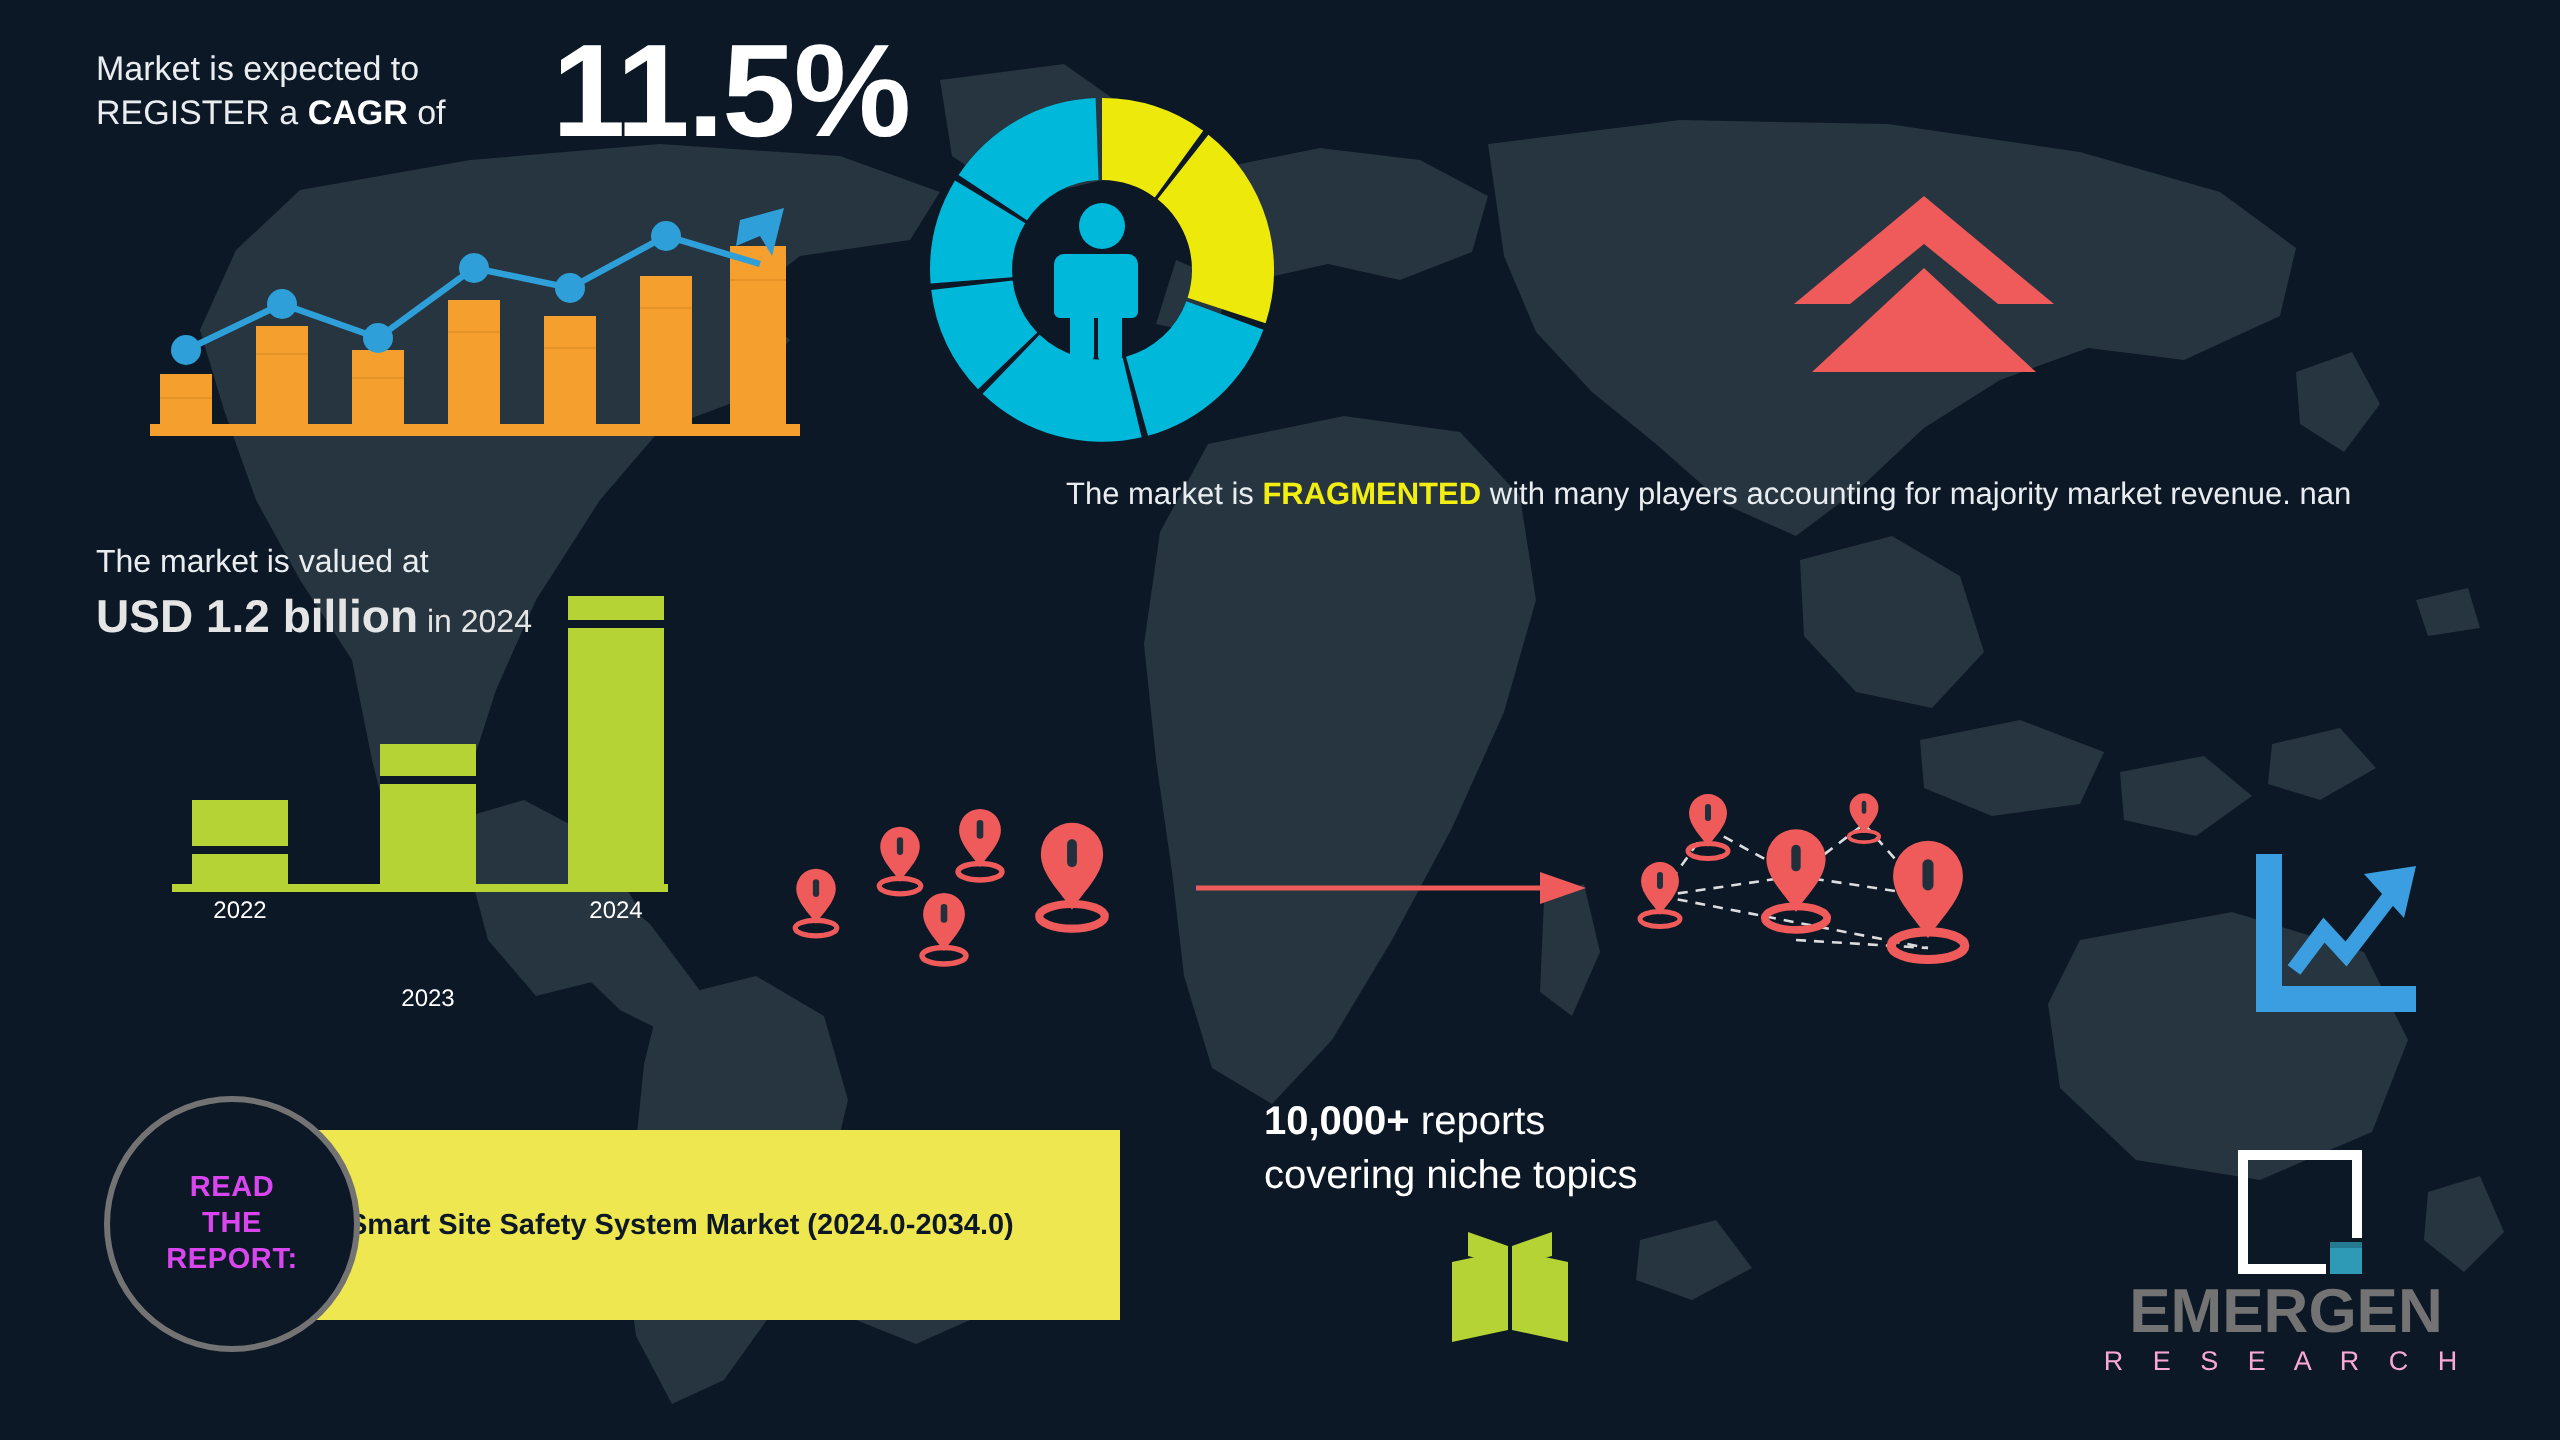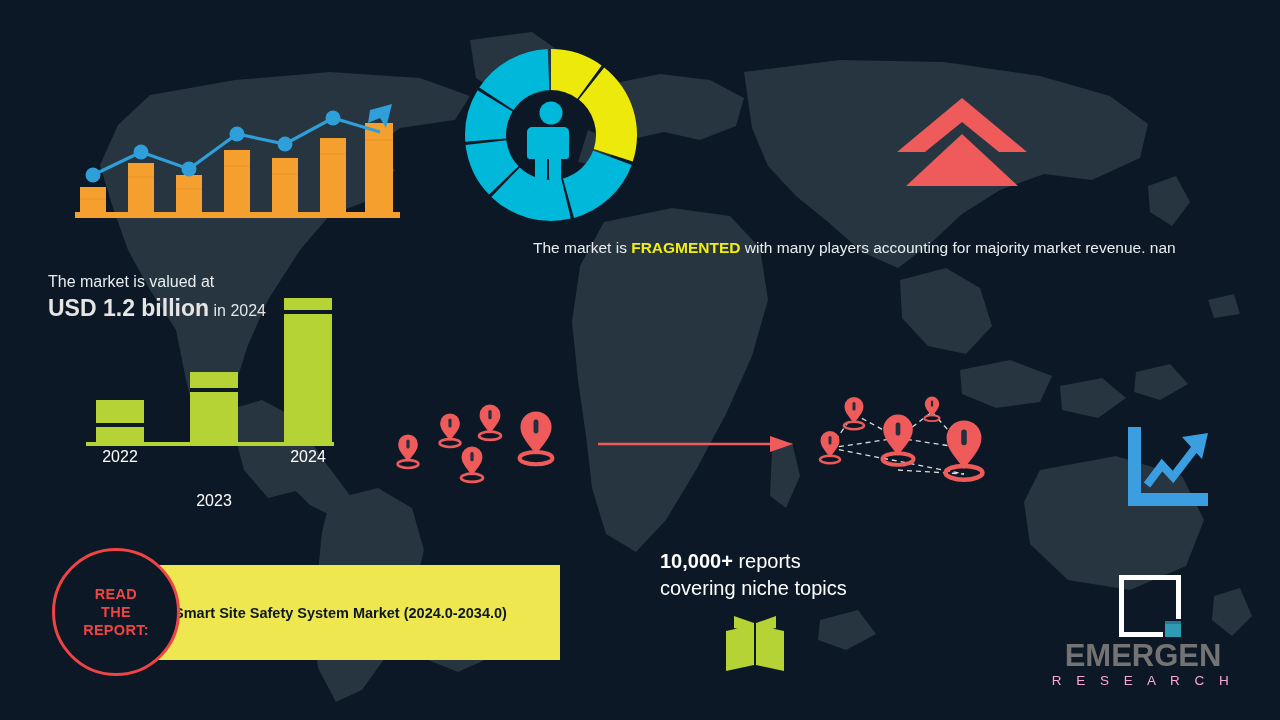--- a/index.html
+++ b/index.html
@@ -56,21 +56,21 @@
 
   
   #valued-block { left:48px; top:272px; width:300px; }
   #valued-small { font-size:16px; color:#e9edf0; font-weight:300; line-height:1.3; }
   #valued-big { font-size:23px; font-weight:700; color:#e5e5e5; line-height:1.35; }
   #valued-big .tail { font-size:16px; font-weight:300; }
 
   
   #green-chart { left:80px; top:290px; width:260px; height:180px; }
   .gc-label {
-    position:absolute; font-size:16px; color:#ffffff;
+    position:absolute; font-size:12px; color:#ffffff;
     font-weight:400; text-align:center; width:60px;
   }
 
   
   #pins-left { left:380px; top:388px; width:200px; height:110px; }
   #arrow-mid { left:598px; top:432px; width:195px; height:24px; }
   #pins-right { left:808px; top:386px; width:205px; height:115px; }
   #growth-icon { left:1122px; top:425px; width:92px; height:84px; }
 
   
@@ -78,29 +78,29 @@
     left:150px; top:565px; width:410px; height:95px;
     background:#eee750;
   }
   #report-title {
     position:absolute; left:24px; top:0; height:95px;
     display:flex; align-items:center;
     font-size:14.5px; font-weight:700; color:#0c1825;
   }
   #report-circle {
     left:52px; top:548px; width:128px; height:128px;
-    border-radius:50%; background:#0c1825; border:3px solid #ef4444;
+    border-radius:50%; background:#0c1825; border:3px solid #737373;
     display:flex; align-items:center; justify-content:center;
     text-align:center; font-size:14.5px; font-weight:700;
-    line-height:1.25; color:#ef4444; letter-spacing:.3px;
+    line-height:1.25; color:#d946ef; letter-spacing:.3px;
   }
 
   
   #reports-block { left:632px; top:548px; width:240px; }
-  #reports-count { font-size:20px; line-height:1.35; color:#ffffff; font-weight:400;margin-left:28px; }
+  #reports-count { font-size:20px; line-height:1.35; color:#ffffff; font-weight:400; }
   #reports-count .num { font-weight:700; }
   #book-icon { left:718px; top:612px; width:74px; height:62px; }
 
   
   #logo { left:1043px; top:575px; width:200px; height:125px; }
   #logo-square { position:absolute; left:76px; top:0; width:62px; height:62px; }
   #logo-name {
     position:absolute; left:0; top:63px; width:200px; text-align:center;
     font-size:31px; font-weight:700; color:#737373; letter-spacing:0px;
   }
@@ -157,20 +157,27 @@
       <path d="M1148 186 L1176 176 L1190 202 L1172 226 L1150 212 Z"></path>
 
       <path d="M478 150 L504 146 L510 166 L484 170 Z"></path>
       <path d="M1208 300 L1234 294 L1240 314 L1214 318 Z"></path>
       <path d="M820 620 L858 610 L876 634 L846 650 L818 640 Z"></path>
       <path d="M96 612 L144 600 L168 628 L132 648 L98 638 Z"></path>
       <path d="M430 640 L476 630 L494 656 L458 672 L428 660 Z"></path>
     </g>
   </svg>
 
+  <div class="abs" id="cagr-block">
+    <div id="cagr-text">
+      <span>Market is expected to</span><br>
+      <span>REGISTER a </span><b>CAGR</b><span> of</span>
+    </div>
+    <div id="cagr-value">11.5%</div>
+  </div>
 
   <svg class="abs" id="orange-chart" viewBox="0 0 340 140">
     <g fill="#f5a02e">
       <rect x="10" y="105" width="26" height="28"></rect>
       <rect x="58" y="81" width="26" height="52"></rect>
       <rect x="106" y="93" width="26" height="40"></rect>
       <rect x="154" y="68" width="26" height="65"></rect>
       <rect x="202" y="76" width="26" height="57"></rect>
       <rect x="250" y="56" width="26" height="77"></rect>
       <rect x="295" y="41" width="28" height="92"></rect>

